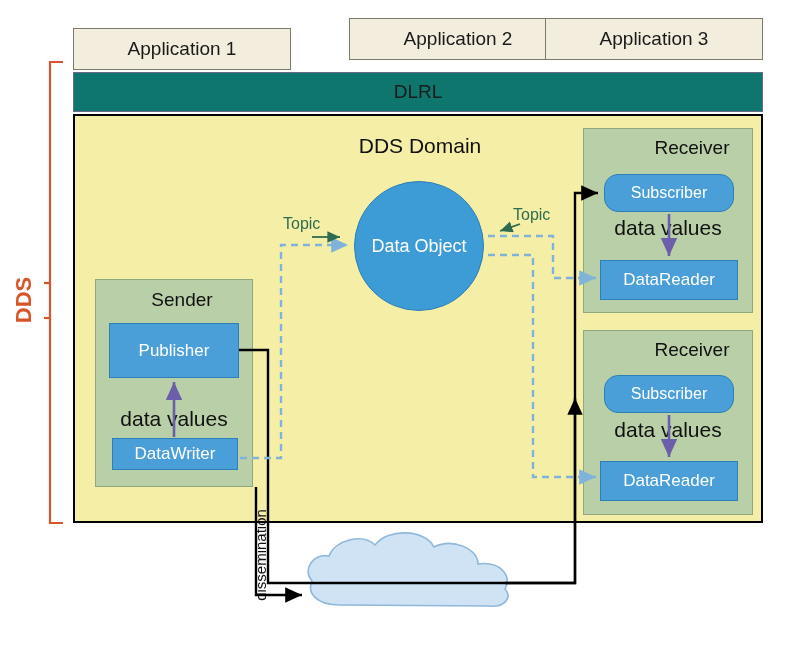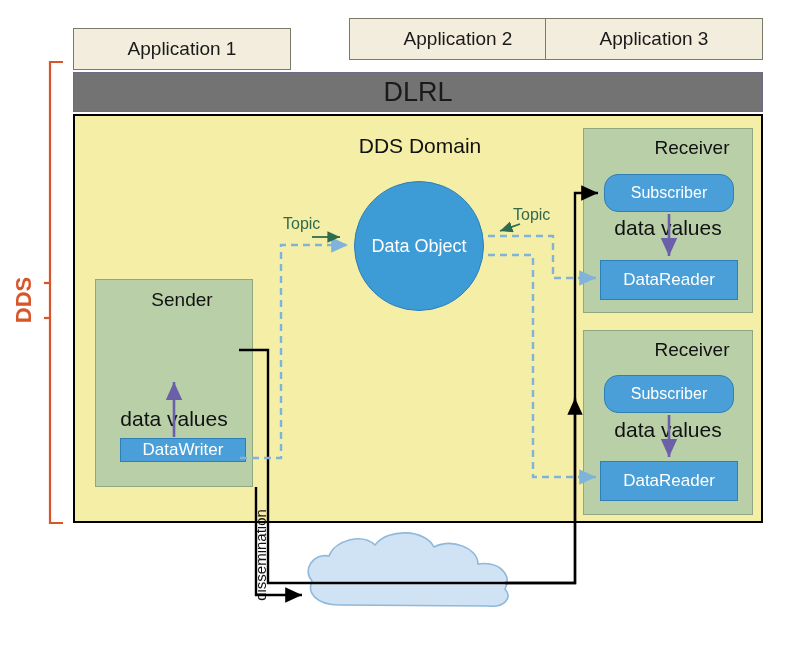--- a/index.html
+++ b/index.html
@@ -6,22 +6,22 @@
   body{width:800px;height:659px;background:#ffffff;font-family:"Liberation Sans",sans-serif;}
   #root{position:relative;width:800px;height:659px;overflow:hidden;}
   .abs{position:absolute;box-sizing:border-box;}
   .ctr{display:flex;align-items:center;justify-content:center;text-align:center;}
 
   .app-box{
     background:#f2eddc;border:1.5px solid #7a7a6a;
     font-size:19px;color:#1a1a1a;
   }
   .dlrl-box{
-    background:#737373;border:1.5px solid #6b6b88;
-    font-size:27px;color:#1a1a1a;
+    background:#0f766e;border:1.5px solid #6b6b88;
+    font-size:19px;color:#1a1a1a;
   }
   .domain-box{
     background:#f5eea6;border:2.5px solid #000000;
   }
   .domain-title{font-size:21px;color:#111;}
   .group-box{
     background:#b8cfa8;border:1.5px solid #8fa87f;
   }
   .group-title{font-size:19px;color:#111;padding-left:48px;}
   .inner-box{
@@ -80,24 +80,27 @@
     <span>Topic</span>
   </div>
   <div class="abs topic-label" style="left:513px;top:206px;">
     <span>Topic</span>
   </div>
 
   <div class="abs group-box" style="left:95px;top:279px;width:158px;height:208px;"></div>
   <div class="abs ctr group-title" style="left:79px;top:288px;width:158px;height:24px;">
     <span>Sender</span>
   </div>
+  <div class="abs inner-box ctr" style="left:109px;top:323px;width:130px;height:55px;">
+    <span>Publisher</span>
+  </div>
   <div class="abs ctr dv-label" style="left:95px;top:409px;width:158px;height:20px;">
     <span>data values</span>
   </div>
-  <div class="abs inner-box ctr" style="left:120px;top:438px;width:126px;height:24px;">
+  <div class="abs inner-box ctr" style="left:112px;top:438px;width:126px;height:32px;">
     <span>DataWriter</span>
   </div>
 
   <div class="abs group-box" style="left:583px;top:128px;width:170px;height:185px;"></div>
   <div class="abs ctr group-title" style="left:583px;top:136px;width:170px;height:24px;">
     <span>Receiver</span>
   </div>
   <div class="abs inner-box ctr small" style="left:604px;top:174px;width:130px;height:38px;">
     <span>Subscriber</span>
   </div>

